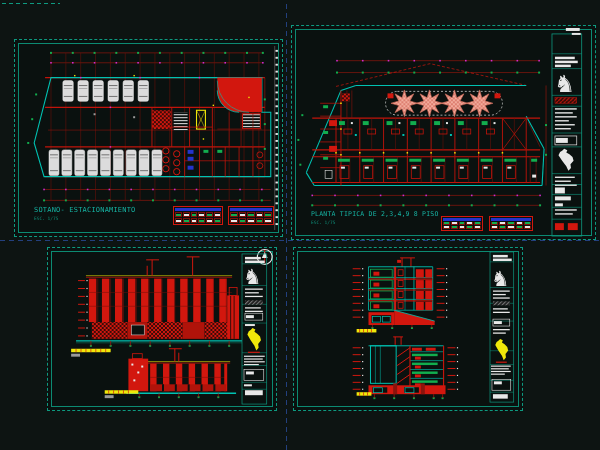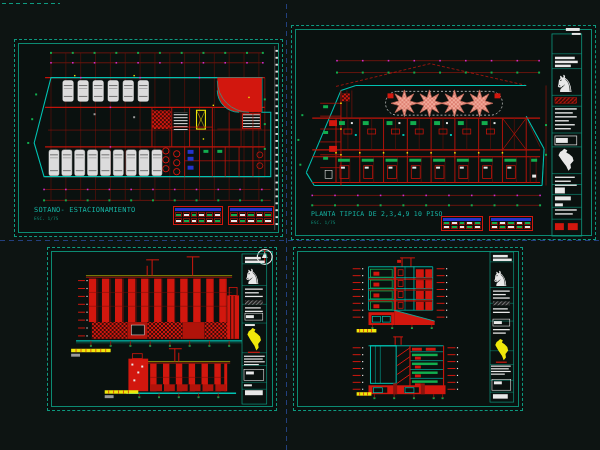--- a/index.html
+++ b/index.html
@@ -739,21 +739,21 @@
         <rect x="265" y="172" width="16" height="4" fill="#e8e8e8"></rect>
         <rect x="265" y="179" width="8" height="3" fill="#e8e8e8"></rect>
         <g>
             <rect x="265" y="185" width="22" height="1.4" fill="#e8e8e8"></rect>
             <rect x="265" y="189" width="18" height="1.4" fill="#e8e8e8"></rect>
           </g>
         <rect x="265" y="199" width="9" height="7" fill="#d2170e"></rect>
         <rect x="278" y="199" width="10" height="7" fill="#d2170e"></rect>
       </g>
     </svg>
-    <span class="title" style="left:19px;top:185px;font-size:6.5px">PLANTA TIPICA DE 2,3,4,9 10 PISO</span>
+    <span class="title" style="left:19px;top:185px;font-size:6.5px">PLANTA TIPICA DE 2,3,4,9 8 PISO</span>
     <span class="sub" style="left:19px;top:195px">ESC. 1/75</span>
     <div class="ltable" style="left:149px;top:190px;width:42px;height:15px">
         <div class="hd"></div>
         <div class="row">
           <div class="cell">
             <span class="chip" style="background: rgb(18, 173, 78);"></span>
           </div>
           <div class="cell">
             <span class="chip" style="background: rgb(232, 232, 232);"></span>
           </div>

